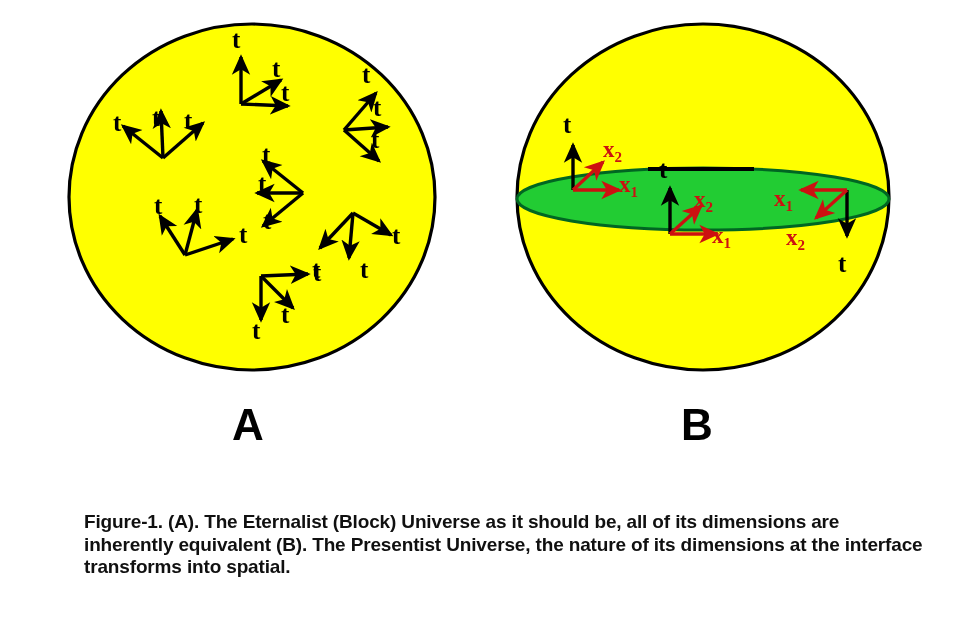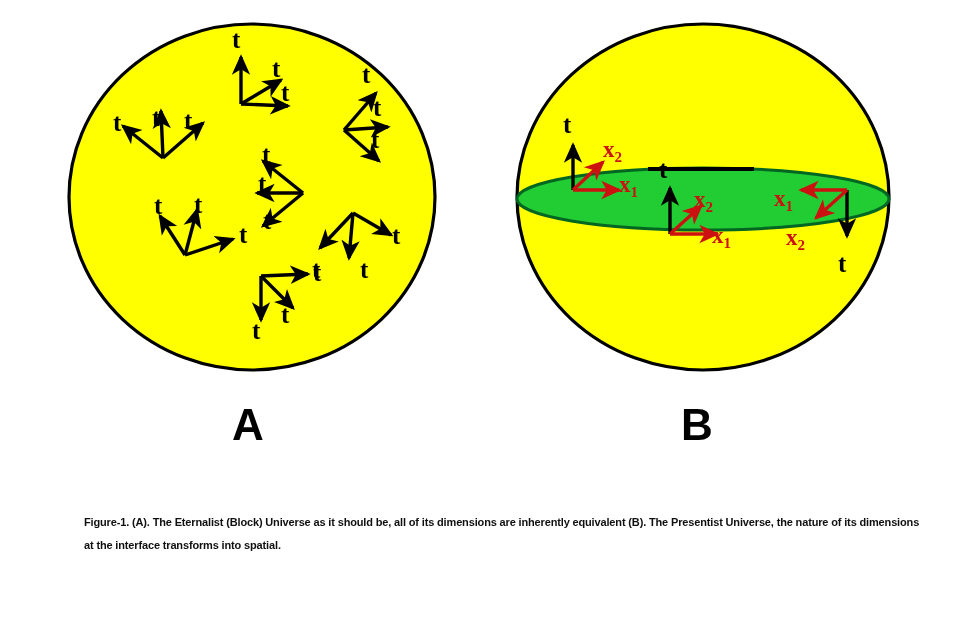--- a/index.html
+++ b/index.html
@@ -46,21 +46,21 @@
     font-size: 44px;
     fill: #000000;
   }
   .caption-block {
     position: absolute;
     left: 84px;
     top: 511px;
     width: 844px;
     font-family: "Liberation Sans", sans-serif;
     font-weight: bold;
-    font-size: 11px;
+    font-size: 19px;
     line-height: 22.5px;
     color: #101010;
     letter-spacing: -0.15px;
   }
 </style>
 </head>
 <body>
 
 <div id="figure-root">
 

